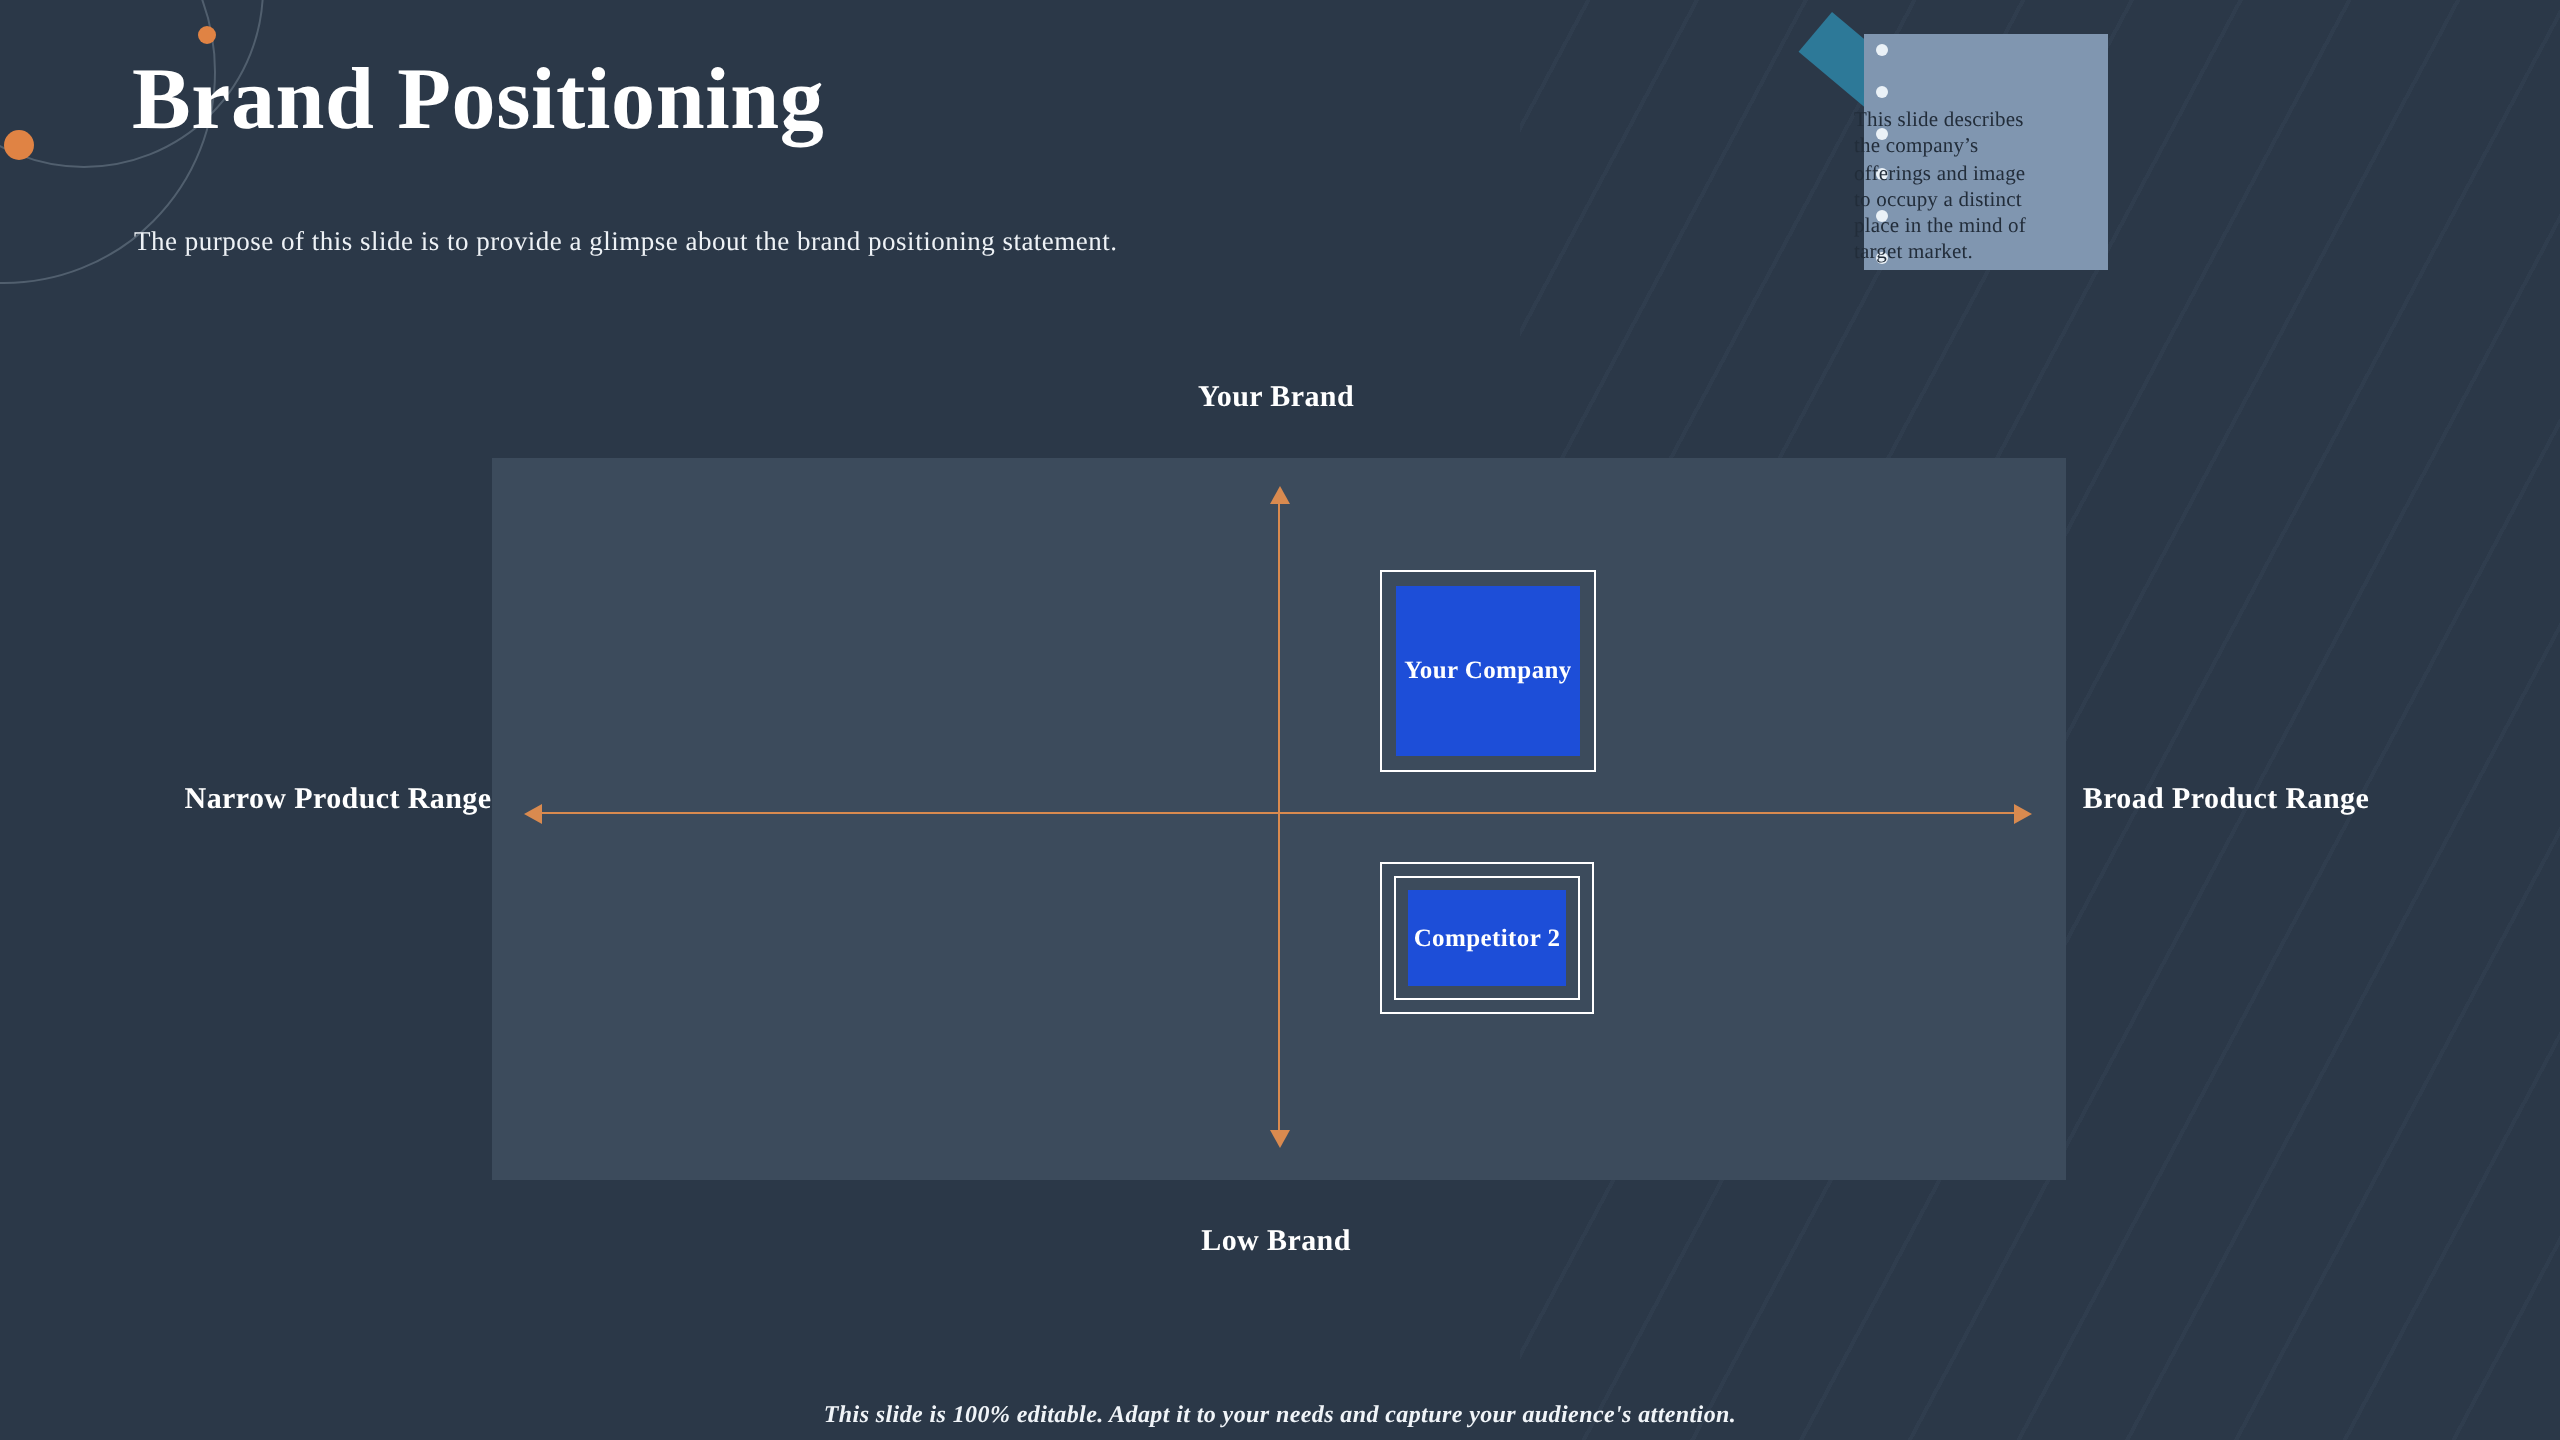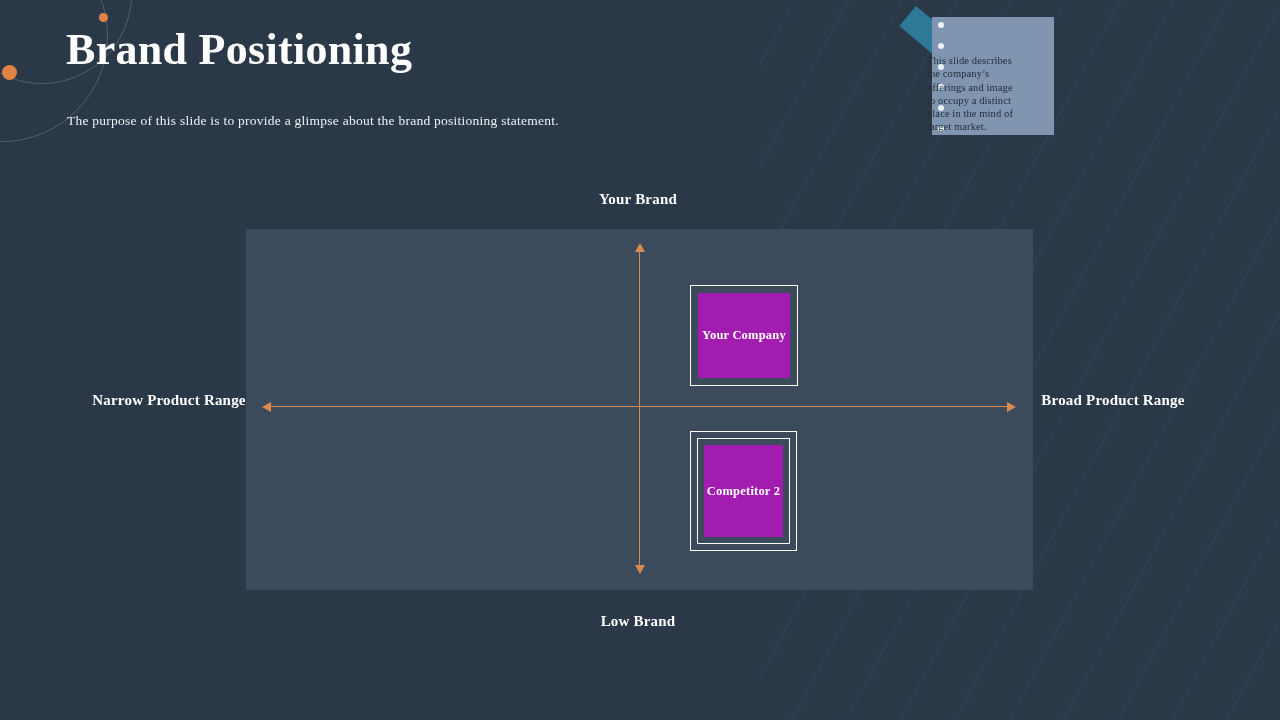--- a/index.html
+++ b/index.html
@@ -177,39 +177,39 @@
   .marker .frame-outer,
   .marker .frame-inner,
   .marker .fill {
     position: absolute;
     box-sizing: border-box;
   }
   .marker .frame-outer { inset: 0; border: 1.4px solid #ffffff; }
   .marker .frame-inner { inset: 7px; border: 1.4px solid #ffffff; }
   .marker .fill {
     inset: 14px;
-    background: #a21caf;
+    background: #1d4ed8;
     display: flex;
     align-items: center;
     justify-content: center;
     text-align: center;
   }
   .marker .fill span {
     font-size: 12.5px;
     font-weight: bold;
     color: #ffffff;
     line-height: 15px;
     letter-spacing: 0.2px;
   }
   
   #marker-your-company { left: 690px; top: 285px; width: 108px; height: 101px; }
   #marker-your-company .fill { inset: 8px; }
 
   #marker-competitor-1 { left: 484px; top: 432px; width: 107px; height: 104px; }
-  #marker-competitor-2 { left: 690px; top: 431px; width: 107px; height: 120px; text-decoration: underline; }
+  #marker-competitor-2 { left: 690px; top: 431px; width: 107px; height: 76px; text-decoration: underline; }
 
   
   #footer-note {
     position: absolute;
     left: 0; top: 700px;
     width: 1280px;
     text-align: center;
     font-size: 12px;
     font-style: italic;
     font-weight: bold;
@@ -272,14 +272,15 @@
 
 
   <div class="marker" id="marker-competitor-2">
     <div class="frame-outer"></div>
     <div class="frame-inner"></div>
     <div class="fill">
       <span>Competitor 2</span>
     </div>
   </div>
 
+  <div id="footer-note">This slide is 100% editable. Adapt it to your needs and capture your audience's  attention.</div>
 
 </div>
 
 </body></html>

